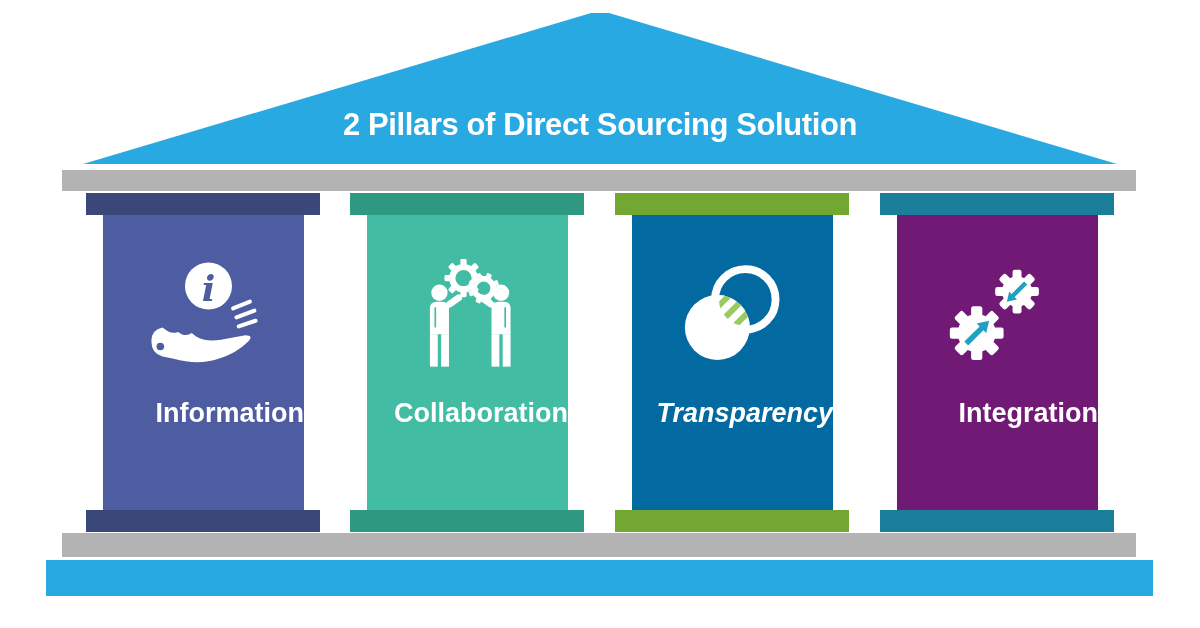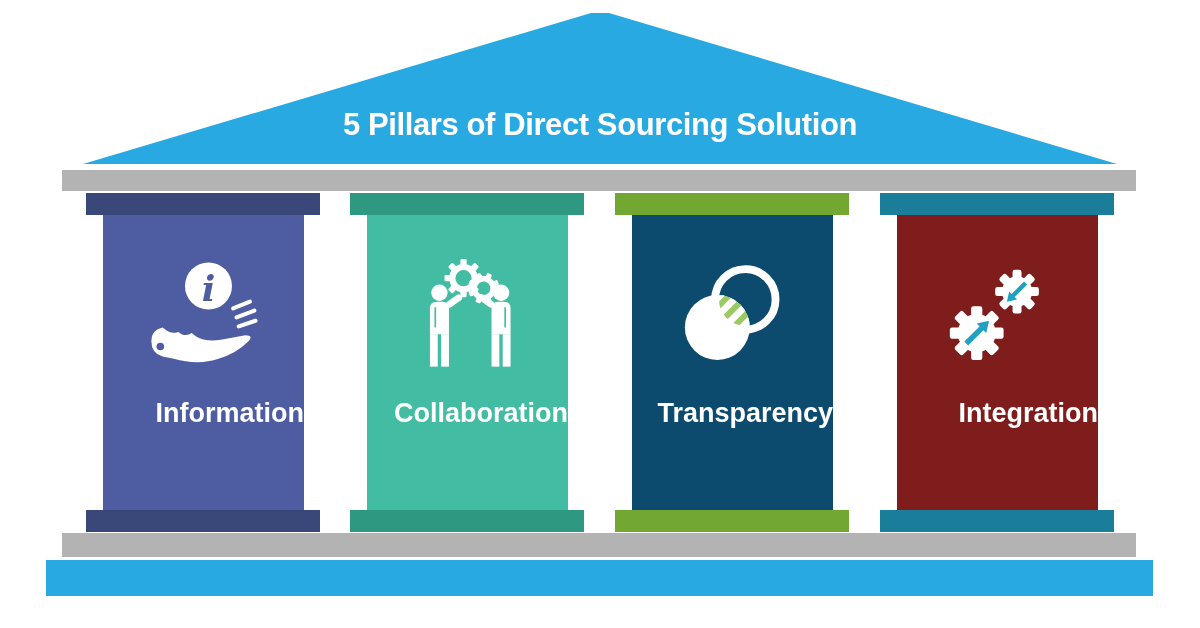--- a/index.html
+++ b/index.html
@@ -30,32 +30,32 @@
     position: absolute; top: 42px; left: 50%; transform: translateX(-50%);
     width: 112px; height: 114px;
   }
   .pillar .plabel {
     position: absolute; top: 184px; left: 0; width: 100%;
     text-align: right; color: #ffffff; font-size: 27px; font-weight: bold;
     line-height: 1.1;
   }
   .p1 { left: 86px; }  .p1 .cap { background: #3A4779; } .p1 .pbody { background: #4E5DA1; }
   .p2 { left: 350px; } .p2 .cap { background: #2F9881; } .p2 .pbody { background: #42BCA2; }
-  .p3 { left: 615px; } .p3 .cap { background: #72A732; } .p3 .pbody { background: #0c4a6e; }
-  .p4 { left: 880px; } .p4 .cap { background: #1A7D9A; } .p4 .pbody { background: #7f1d1d; }
+  .p3 { left: 615px; } .p3 .cap { background: #72A732; } .p3 .pbody { background: #0369a1; font-style: italic; }
+  .p4 { left: 880px; } .p4 .cap { background: #1A7D9A; } .p4 .pbody { background: #701a75; }
 </style>
 </head>
 <body>
 
 <div class="stage">
 
   <svg class="roof-svg" width="1200" height="170" viewBox="0 0 1200 170" aria-hidden="true">
     <polygon points="591,13 609,13 1117,164 83,164" fill="#29A9E1"></polygon>
   </svg>
-  <div class="title">5 Pillars of Direct Sourcing Solution</div>
+  <div class="title">2 Pillars of Direct Sourcing Solution</div>
 
   <div class="beam beam-top"></div>
 
   <div class="pillar p1">
     <div class="cap cap-top"></div>
     <div class="pbody">
       <svg class="icon" viewBox="0 0 100 100" aria-hidden="true">
         <circle cx="54" cy="25" r="21" fill="#ffffff"></circle>
         <text x="54" y="38" text-anchor="middle" font-family="DejaVu Serif, serif" font-size="32" font-style="italic" font-weight="bold" fill="#4E5DA1">i</text>
         <g stroke="#ffffff" stroke-width="3.6" stroke-linecap="round">

